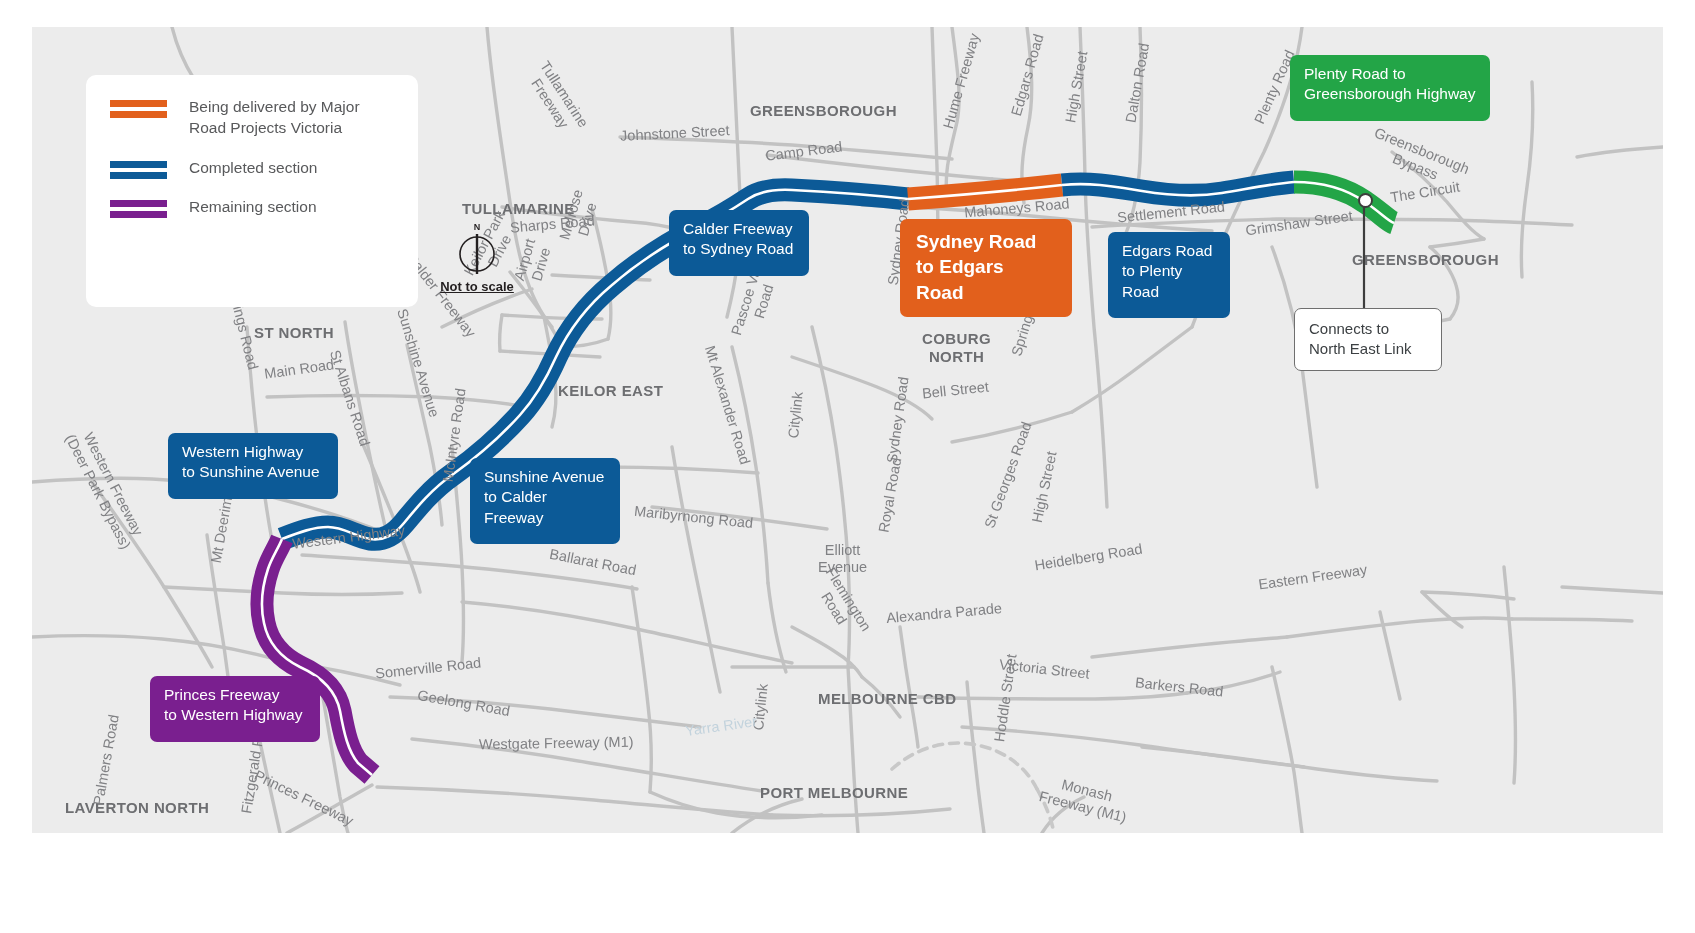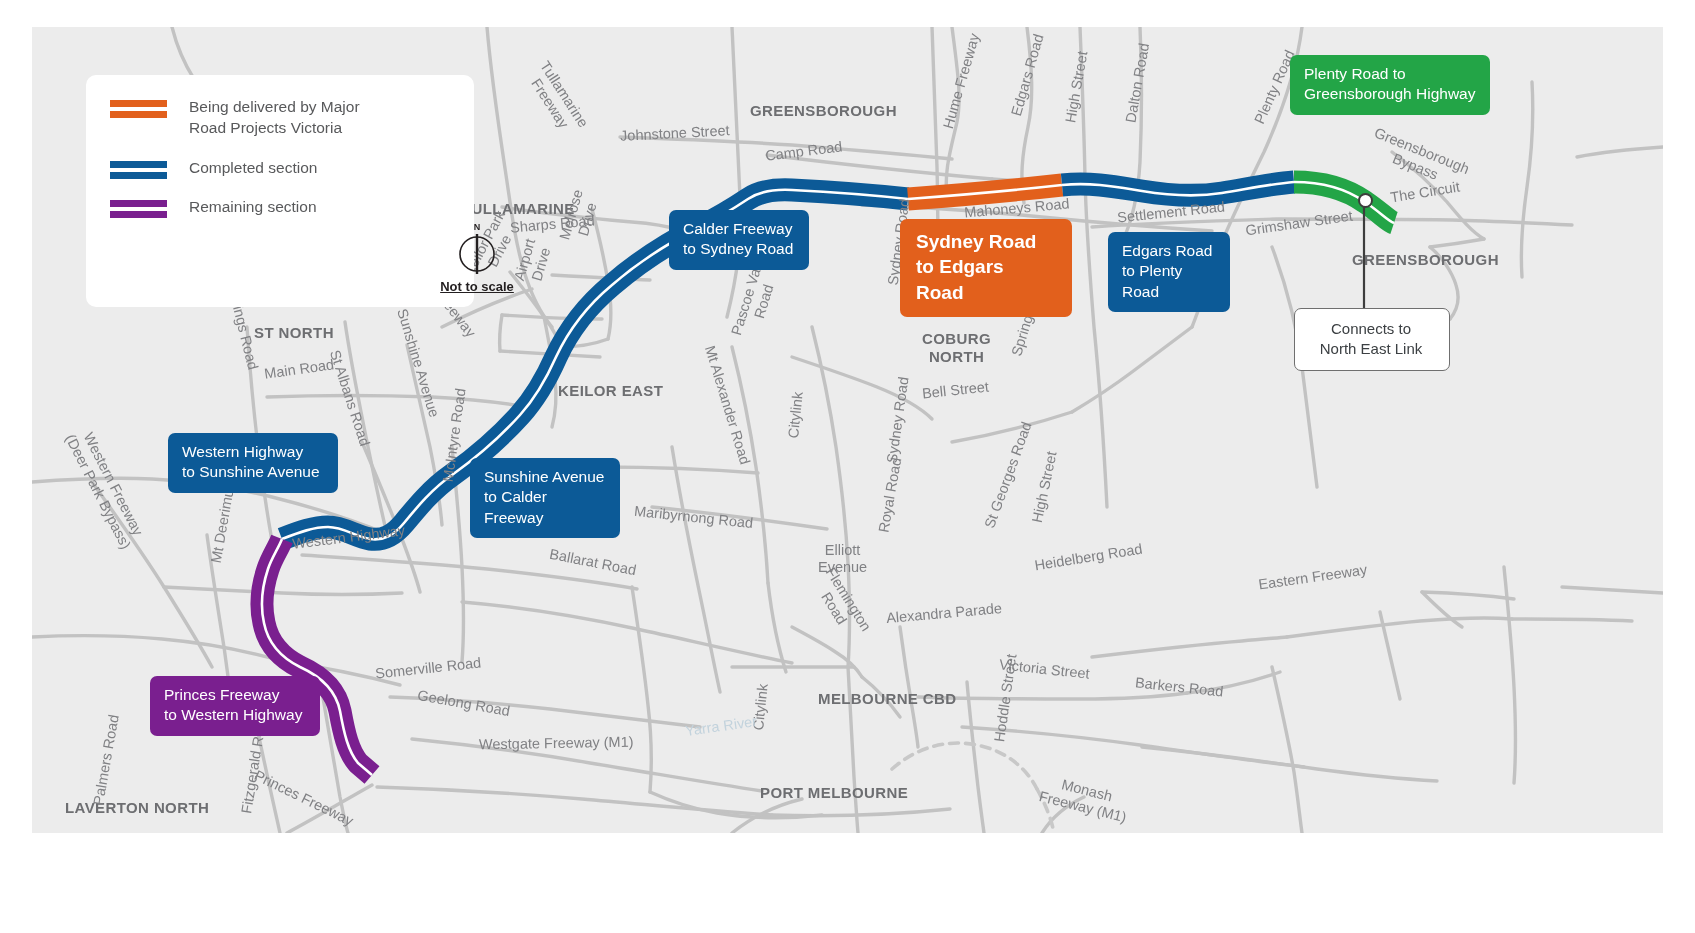--- a/index.html
+++ b/index.html
@@ -1,27 +1,27 @@
 <!DOCTYPE html>
 <html><head>
 <meta charset="utf-8">
 <style>
   html,body{margin:0;padding:0;background:#ffffff;}
   body{font-family:"Liberation Sans",sans-serif;}
   #stage{position:relative;width:1695px;height:933px;background:#ffffff;overflow:hidden;}
   #map{position:absolute;left:32px;top:27px;width:1631px;height:806px;background:#ececec;overflow:hidden;}
   svg{display:block;}
-  .callout{position:absolute;border-radius:7px;color:#ffffff;padding:9px 14px 10px 14px;
+  .callout{position:absolute;border-radius:7px;color:#ffffff;padding:9px 14px 16px 14px;
            font-size:15.5px;line-height:1.32;font-family:"Liberation Sans",sans-serif;white-space:pre-line;}
   .callout.blue{background:#0c5a97;}
   .callout.orange{background:#e2601c;font-weight:bold;font-size:19px;line-height:1.33;padding:10px 16px 12px 16px;}
   .callout.purple{background:#7a1f8f;}
   .callout.green{background:#23a547;}
-  .callout.white{background:#ffffff;color:#3c4043;border:1px solid #6f6f6f;font-size:15px;padding:10px 16px 11px 14px;text-align:center;}
-  #legend{position:absolute;left:54px;top:48px;width:388px;height:232px;background:#ffffff;border-radius:10px;}
+  .callout.white{background:#ffffff;color:#3c4043;border:1px solid #6f6f6f;font-size:15px;padding:10px 8px 11px 14px;}
+  #legend{position:absolute;left:54px;top:48px;width:332px;height:232px;background:#ffffff;border-radius:10px;}
   .lg-row{position:absolute;display:flex;align-items:flex-start;}
   .lg-swatch{width:57px;height:19px;position:relative;margin-right:22px;flex:0 0 auto;margin-top:3px;}
   .lg-swatch i{position:absolute;left:0;width:57px;height:7px;display:block;}
   .lg-swatch i.t{top:0;}
   .lg-swatch i.b{top:11px;}
   .lg-text{color:#58595b;font-size:15.5px;line-height:1.33;white-space:pre-line;}
   #compass{position:absolute;left:336px;top:148px;width:110px;text-align:center;}
   #compass .nlab{font-size:9px;font-weight:bold;color:#231f20;line-height:1;margin-bottom:1px;}
   #compass .scale{font-size:13px;font-weight:bold;color:#231f20;margin-top:4px;text-decoration:underline;}
   .maplabel{position:absolute;color:#808184;font-size:14.5px;white-space:nowrap;

